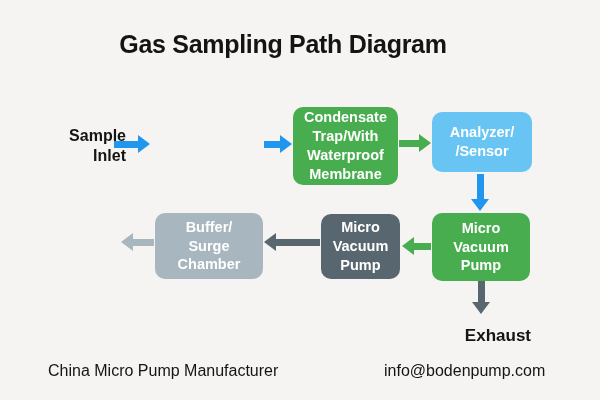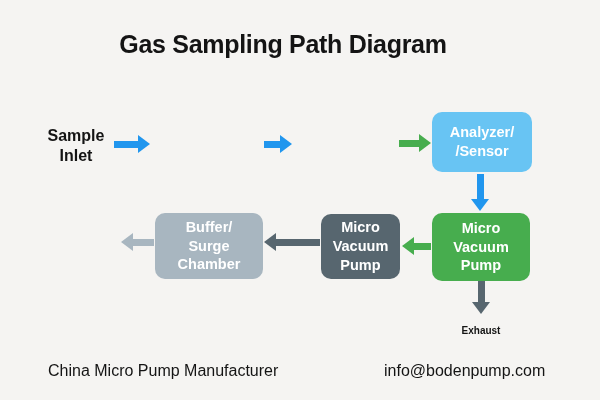--- a/index.html
+++ b/index.html
@@ -16,21 +16,21 @@
     position:absolute;border-radius:10px;display:flex;align-items:center;justify-content:center;
     text-align:center;color:var(--boxtext,#fff);font-weight:600;font-size:14.5px;line-height:1.3;
     white-space:pre-line;
   }
   .bg-blue{background:var(--blue);}
   .bg-lightblue{background:var(--lightblue);}
   .bg-green{background:var(--green);}
   .bg-gray{background:var(--gray);text-align:center;}
   .bg-dark{background:var(--dark);}
   .label{
-    position:absolute;text-align:center;font-weight:700;font-size:16px;line-height:1.25;
+    position:absolute;text-align:right;font-weight:700;font-size:16px;line-height:1.25;
     white-space:pre-line;color:var(--ink);
   }
   .footer{
     position:absolute;top:362px;font-size:16px;font-weight:400;color:var(--ink);
   }
   
   .arrow{position:absolute;display:flex;align-items:center;}
   .arrow i{display:block;}
   .arrow .shaft{flex:1;height:7px;background:currentColor;}
   .arrow .head-r{width:0;height:0;border-top:9px solid transparent;border-bottom:9px solid transparent;border-left:12px solid currentColor;}
@@ -57,20 +57,24 @@
       <i class="shaft"></i>
       <i class="head-r"></i>
     </div>
 
 
   <div class="arrow c-blue" style="left:264px;top:135px;width:28px;height:18px;">
       <i class="shaft"></i>
       <i class="head-r"></i>
     </div>
 
+  <div class="node bg-green" style="left:293px;top:107px;width:105px;height:78px;">Condensate
+Trap/With
+Waterproof
+Membrane</div>
 
   <div class="arrow c-green" style="left:399px;top:134px;width:32px;height:18px;">
       <i class="shaft"></i>
       <i class="head-r"></i>
     </div>
 
   <div class="node bg-lightblue" style="left:432px;top:112px;width:100px;height:60px;">Analyzer/
 /Sensor</div>
 
   <div class="arrow v c-blue" style="left:471px;top:174px;width:18px;height:37px;">
@@ -104,18 +108,18 @@
       <i class="head-l"></i>
       <i class="shaft"></i>
     </div>
 
 
   <div class="arrow v c-dark" style="left:472px;top:281px;width:18px;height:33px;">
       <i class="shaft"></i>
       <i class="head-d"></i>
     </div>
 
-  <div class="label" style="left:431px;top:325px;width:100px;font-size:10px;">Exhaust</div>
+  <div class="label" style="left:431px;top:325px;width:100px;font-size:17px;">Exhaust</div>
 
   <div class="footer" style="left:384px;">info@bodenpump.com</div>
   <div class="footer" style="left:48px;">China Micro Pump Manufacturer</div>
 
 </div>
 
 </body></html>

